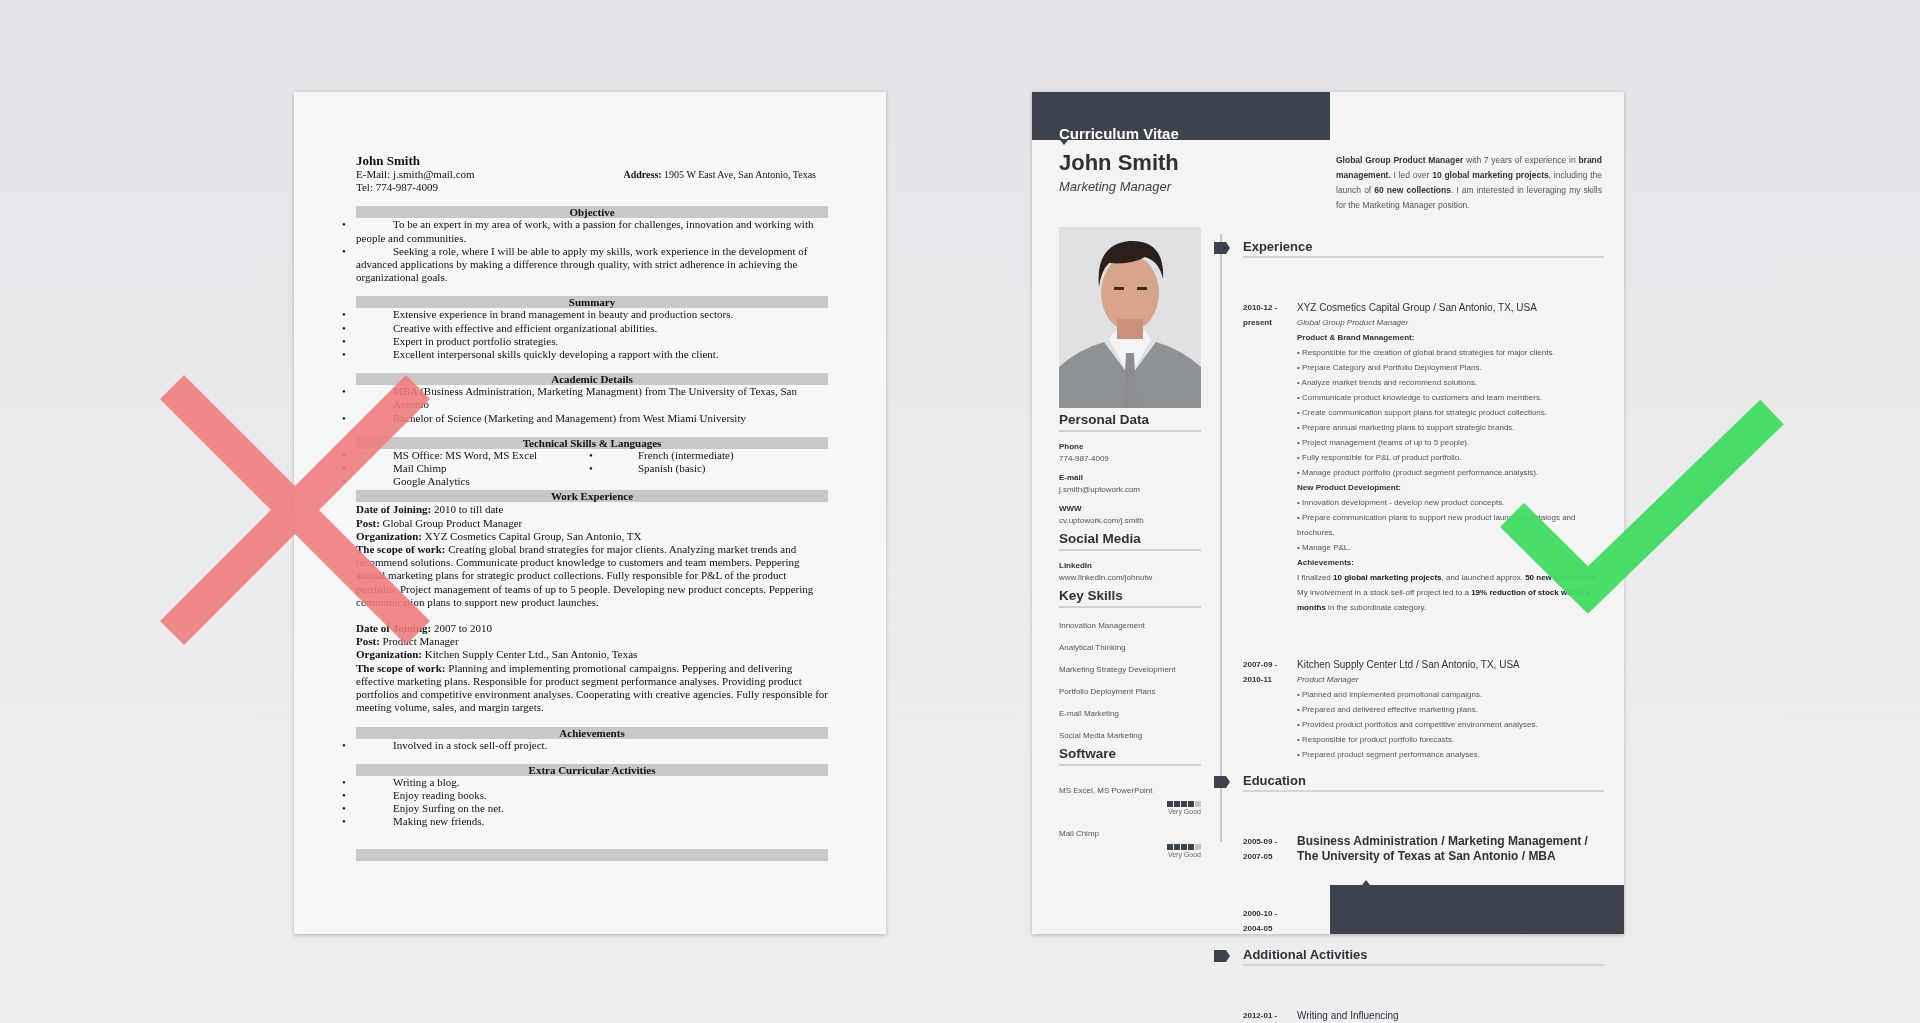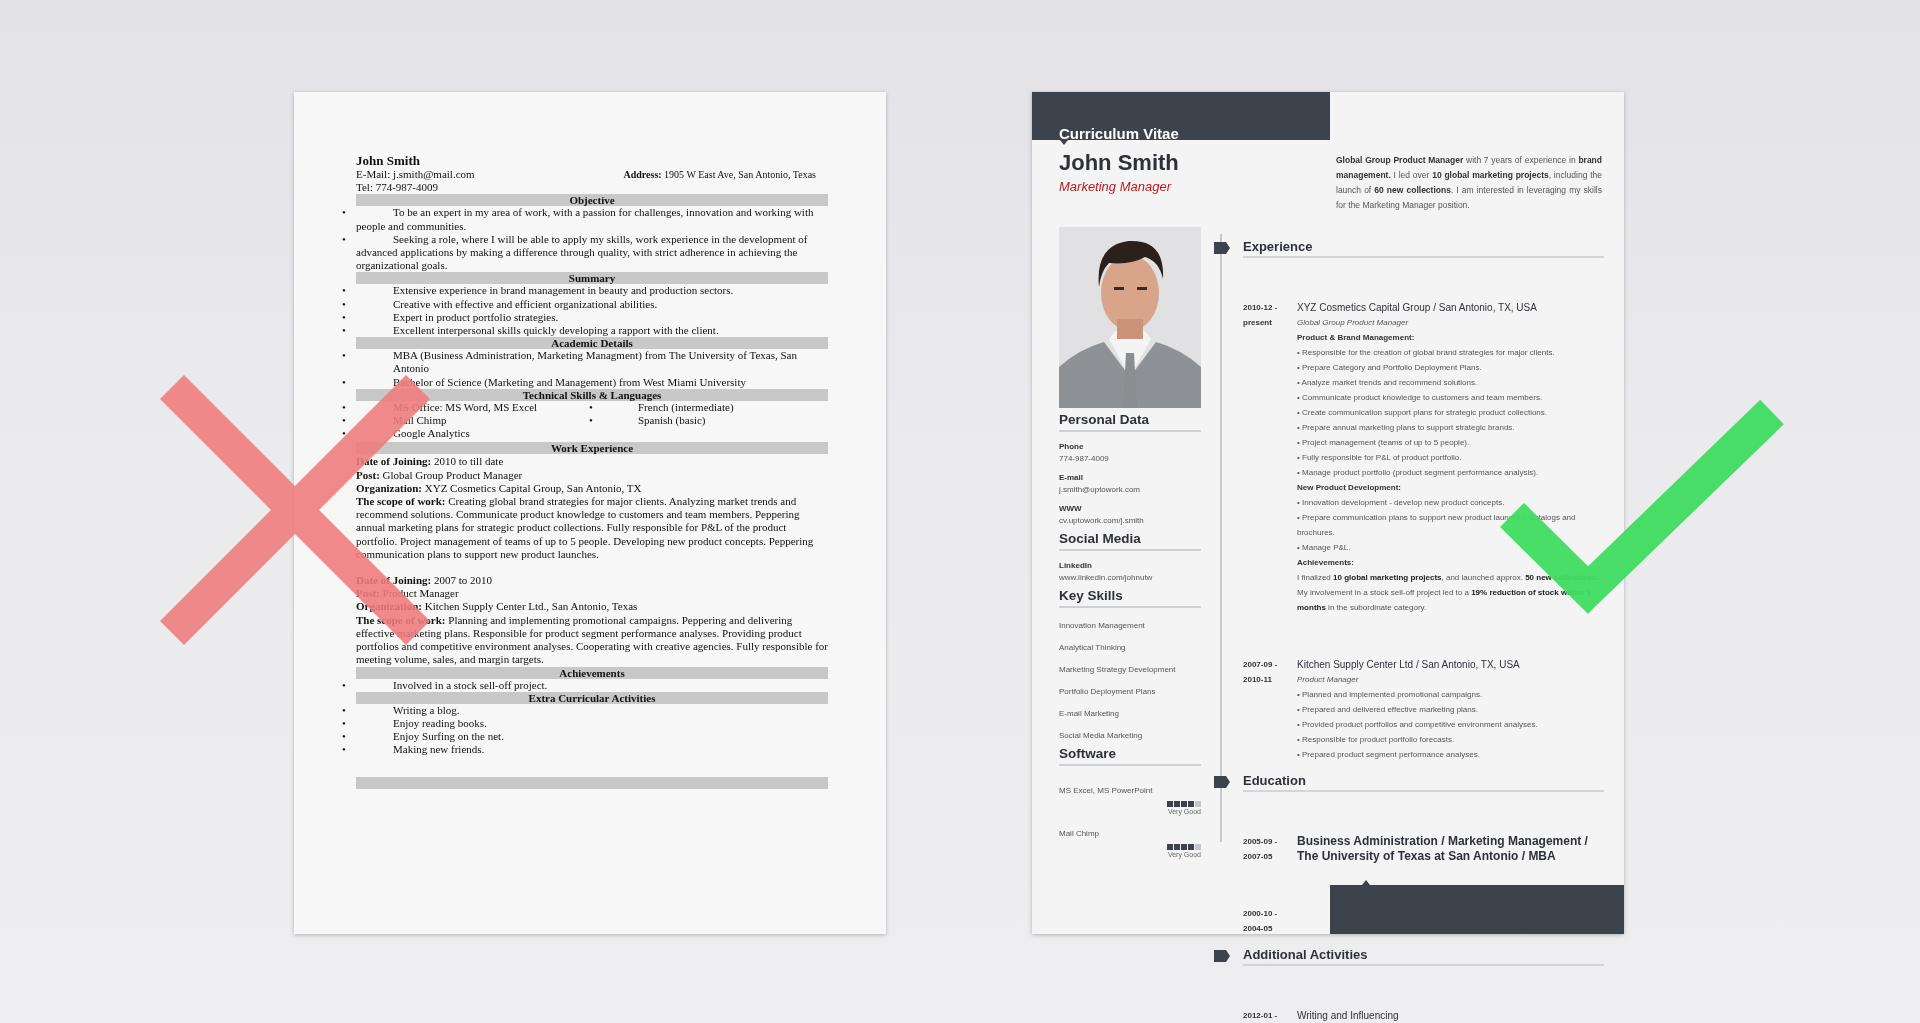--- a/index.html
+++ b/index.html
@@ -5,41 +5,41 @@
   html,body{margin:0;padding:0;}
   body{width:1920px;height:1023px;overflow:hidden;position:relative;
        background:linear-gradient(180deg,#e3e3e7 0%,#ebebee 45%,#eeeef0 100%);
        font-family:"Liberation Sans",sans-serif;}
   
   .bad{position:absolute;left:294px;top:92px;width:592px;height:842px;background:#f7f7f7;
        box-shadow:0 1px 4px rgba(0,0,0,.25);font-family:"Liberation Serif",serif;color:#111;font-size:11px;line-height:13.2px;}
   .bad .inner{position:absolute;left:62px;top:61px;width:472px;}
   .bad .name{font-weight:bold;font-size:13px;line-height:15px;}
   .bad .contact-row{display:flex;justify-content:space-between;}
-  .bad .sec{background:#c8c8c8;text-align:center;font-weight:bold;height:12px;line-height:12px;}
+  .bad .sec{background:#c8c8c8;text-align:center;font-weight:bold;height:12px;line-height:12px;margin-top:12px;}
   .bad .sec.tight{margin-top:2px;}
   .bad ul{list-style:none;margin:0;padding:0;}
   .bad li{position:relative;padding-left:0;}
   .bad li .dot{position:absolute;left:-14px;top:0;}
   .bad li .txt{display:block;text-indent:37px;}
   .bad .two{display:flex;}
   .bad .two ul{flex:1;}
   .bad .two li .txt{text-indent:37px;}
   .bad .job{margin-top:1px;}
   .bad .job p{margin:0;}
   .bad .job b{font-weight:bold;}
   .bad .footerbar{background:#c8c8c8;height:12px;margin-top:20px;}
   
   .good{position:absolute;left:1032px;top:92px;width:592px;height:842px;background:#f4f4f5;
         box-shadow:0 1px 4px rgba(0,0,0,.25);color:#333;}
   .good .topbar{position:absolute;left:0;top:0;width:298px;height:48px;background:#3d434d;}
   .good .cv-label{position:absolute;left:27px;top:33px;color:#fff;font-size:15px;font-weight:bold;}
   .good .cv-pointer{position:absolute;left:28px;top:48px;width:0;height:0;border-left:4px solid transparent;border-right:4px solid transparent;border-top:5px solid #3d434d;}
   .good .name{position:absolute;left:27px;top:58px;font-size:22px;font-weight:bold;color:#2e3238;}
-  .good .role{position:absolute;left:27px;top:87px;font-size:13px;font-style:italic;color:#b91c1c;}
+  .good .role{position:absolute;left:27px;top:87px;font-size:13px;font-style:italic;color:#404040;}
   .good .summary{position:absolute;left:304px;top:61px;width:266px;font-size:8.5px;line-height:15px;color:#555;text-align:justify;}
   .good .summary b{color:#333;}
   .good .photo{position:absolute;left:27px;top:135px;width:142px;height:181px;background:#dcdcdc;overflow:hidden;}
   .good .side{position:absolute;left:27px;top:320px;width:142px;}
   .good .side h3{margin:0;font-size:13.5px;color:#2e3238;font-weight:bold;border-bottom:2px solid #cfd0d3;padding-bottom:3px;}
   .good .side .lbl{font-size:8px;font-weight:bold;color:#333;margin-top:10px;}
   .good .side .val{font-size:8px;color:#555;margin-top:3px;}
   .good .side .skill{font-size:8px;color:#555;margin-top:13px;}
   .good .side .sw{font-size:8px;color:#555;margin-top:20px;}
   .good .bars{display:flex;justify-content:flex-end;gap:1px;margin-top:6px;}

